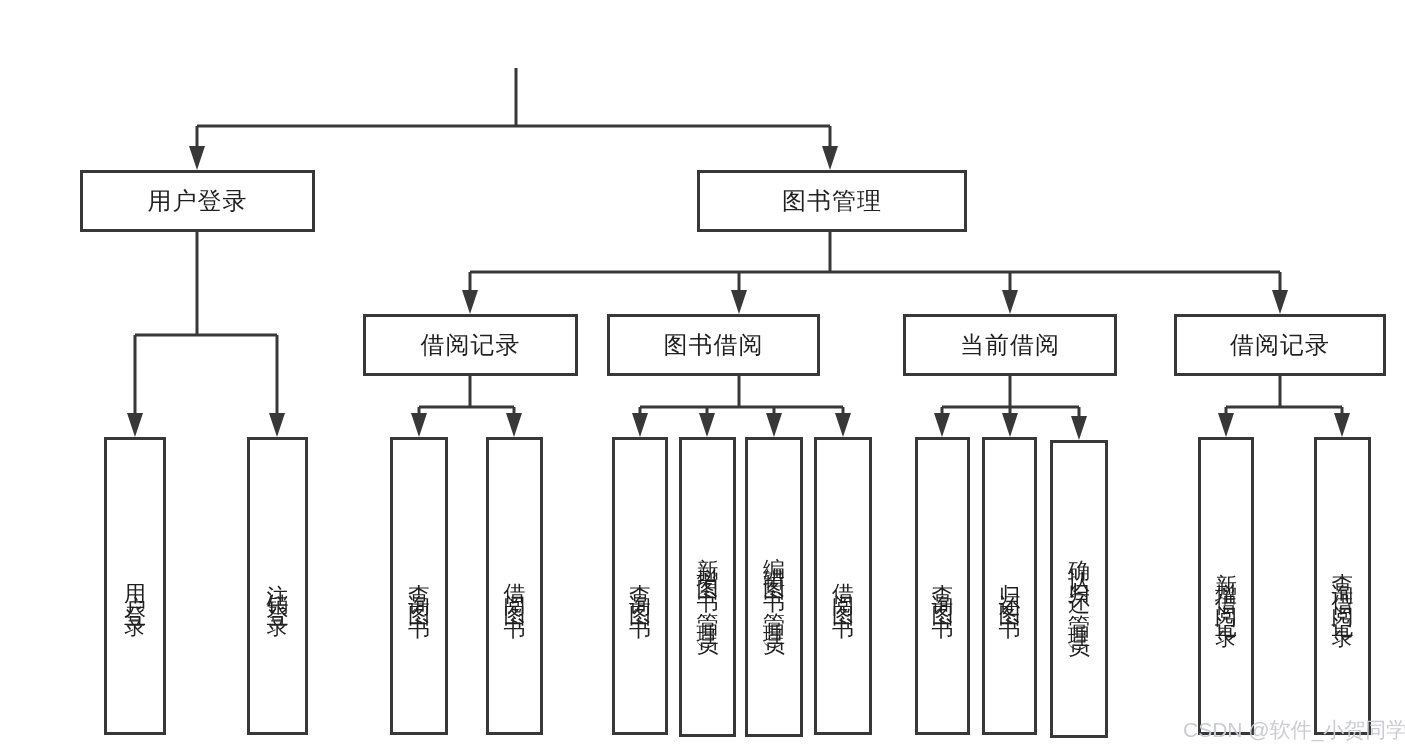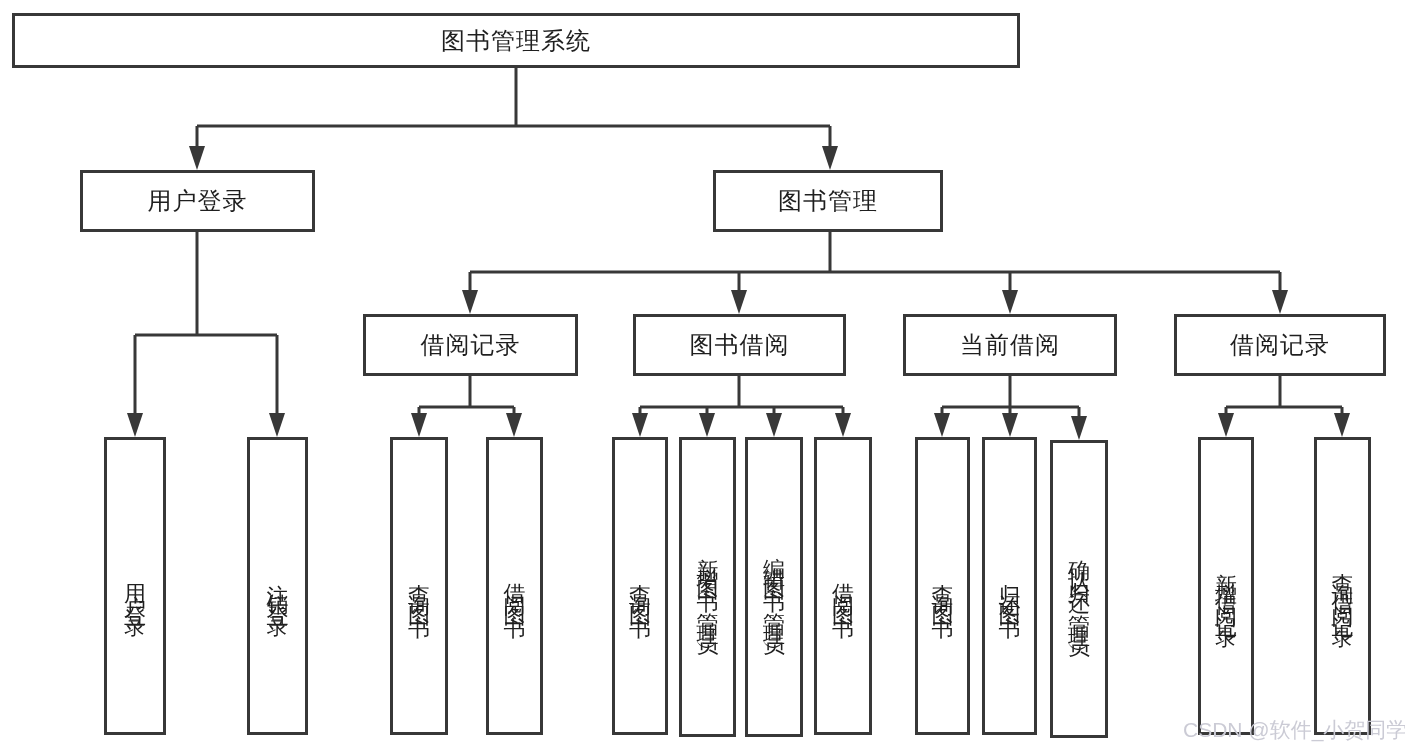--- a/index.html
+++ b/index.html
@@ -80,27 +80,26 @@
       <polygon points="766,413 782,413 774,437"></polygon>
       <polygon points="835,413 851,413 843,437"></polygon>
       <polygon points="934,413 950,413 942,437"></polygon>
       <polygon points="1002,413 1018,413 1010,437"></polygon>
       <polygon points="1071,416 1087,416 1079,440"></polygon>
       <polygon points="1218,413 1234,413 1226,437"></polygon>
       <polygon points="1334,413 1350,413 1342,437"></polygon>
     </g>
   </svg>
 
-  <div class="box hbox" style="left:12px;top:13px;width:1008px;height:55px">图书管理系统</div>
 
   <div class="box hbox" style="left:80px;top:170px;width:235px;height:62px">用户登录</div>
-  <div class="box hbox" style="left:713px;top:170px;width:230px;height:62px">图书管理</div>
+  <div class="box hbox" style="left:697px;top:170px;width:270px;height:62px">图书管理</div>
 
   <div class="box hbox" style="left:363px;top:314px;width:215px;height:62px">借阅记录</div>
-  <div class="box hbox" style="left:633px;top:314px;width:213px;height:62px">图书借阅</div>
+  <div class="box hbox" style="left:607px;top:314px;width:213px;height:62px">图书借阅</div>
   <div class="box hbox" style="left:1174px;top:314px;width:212px;height:62px">借阅记录</div>
   <div class="box hbox" style="left:903px;top:314px;width:214px;height:62px">当前借阅</div>
 
   <div class="box vbox" style="left:104px;top:437px;width:62px;height:298px">用户登录</div>
   <div class="box vbox" style="left:247px;top:437px;width:61px;height:298px">注销登录</div>
 
   <div class="box vbox" style="left:390px;top:437px;width:58px;height:298px">查询图书</div>
   <div class="box vbox" style="left:486px;top:437px;width:57px;height:298px">借阅图书</div>
 
   <div class="box vbox" style="left:612px;top:437px;width:56px;height:298px">查询图书</div>

